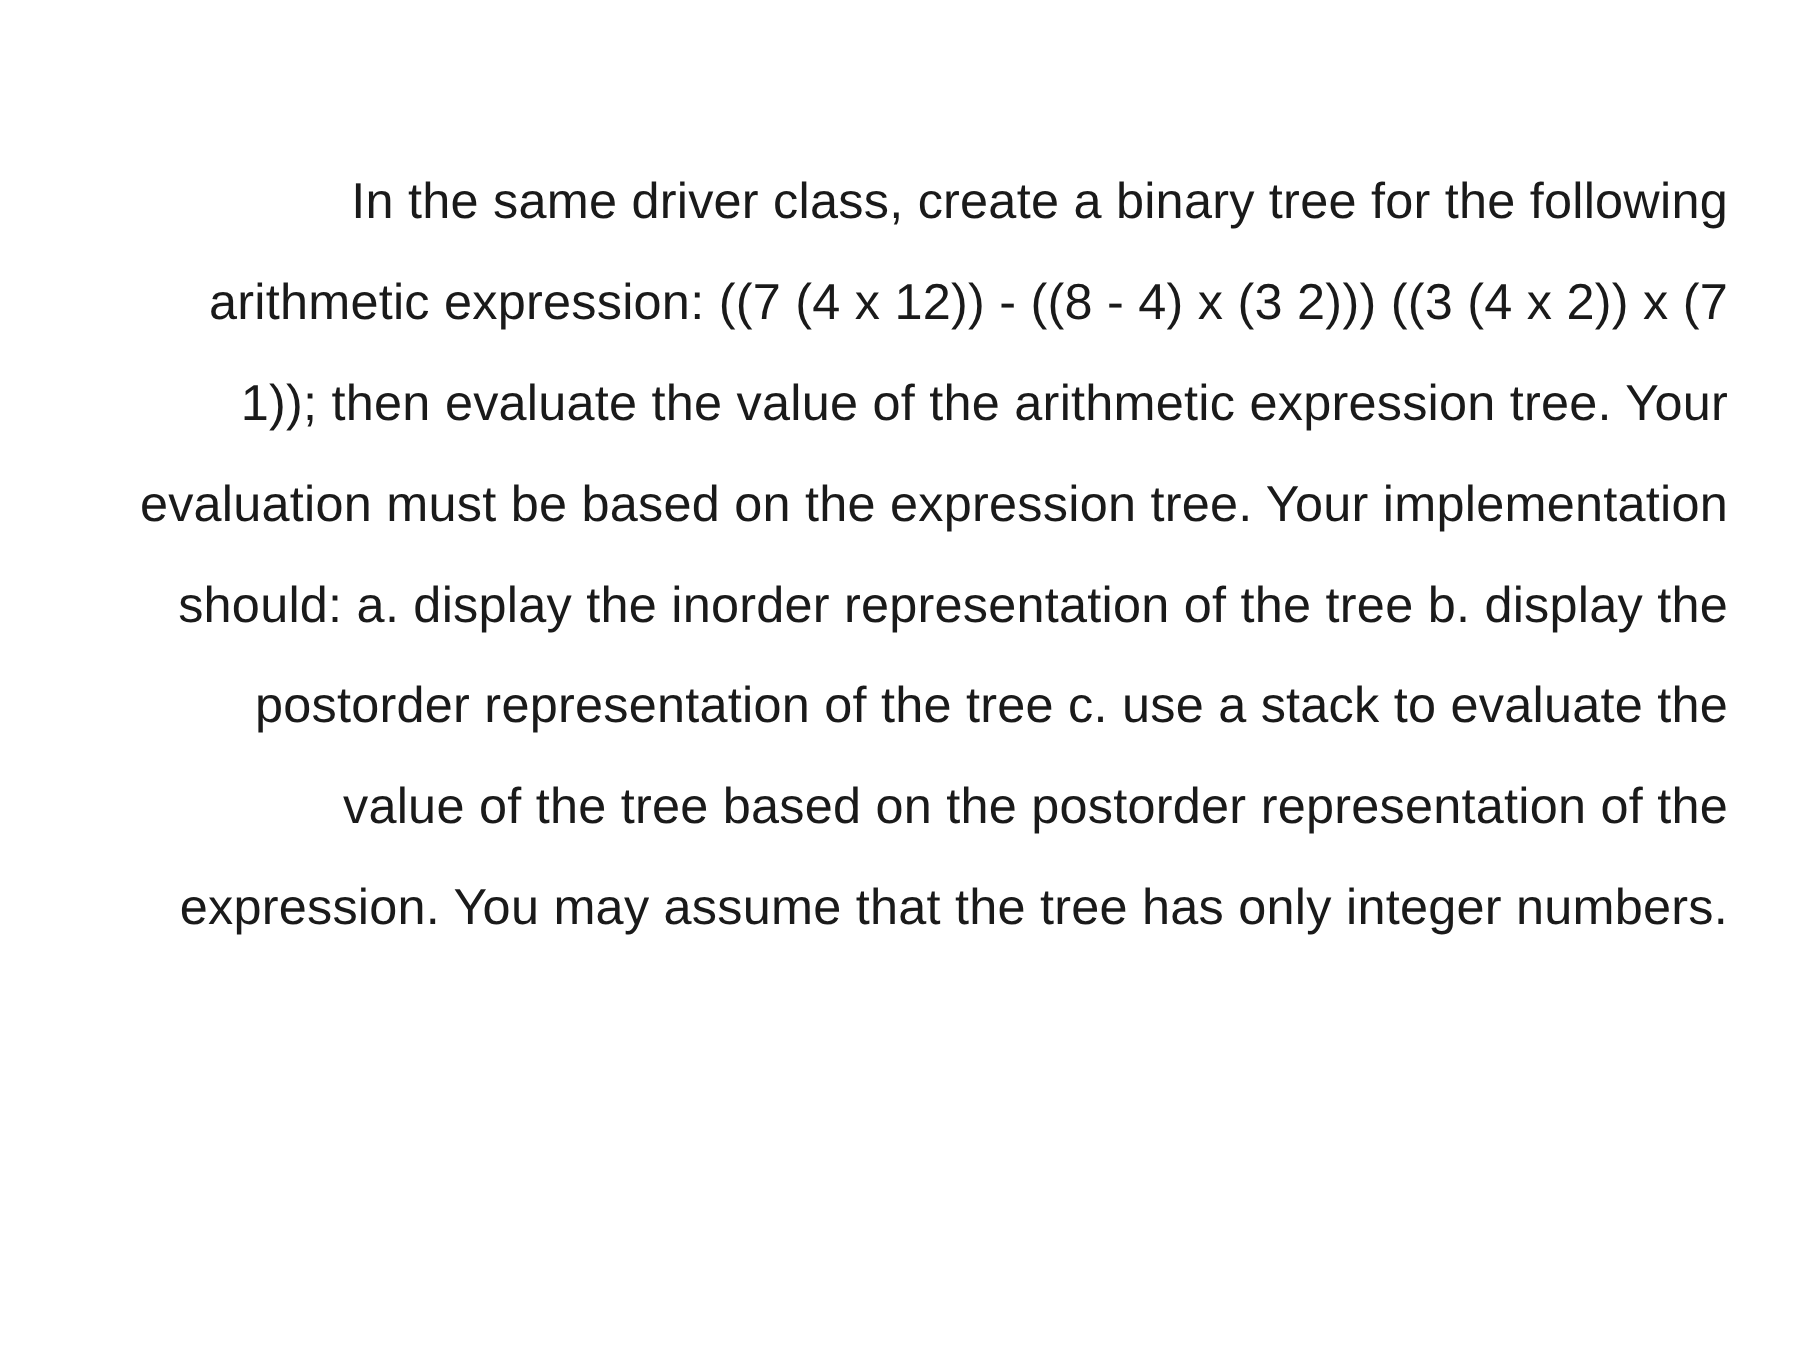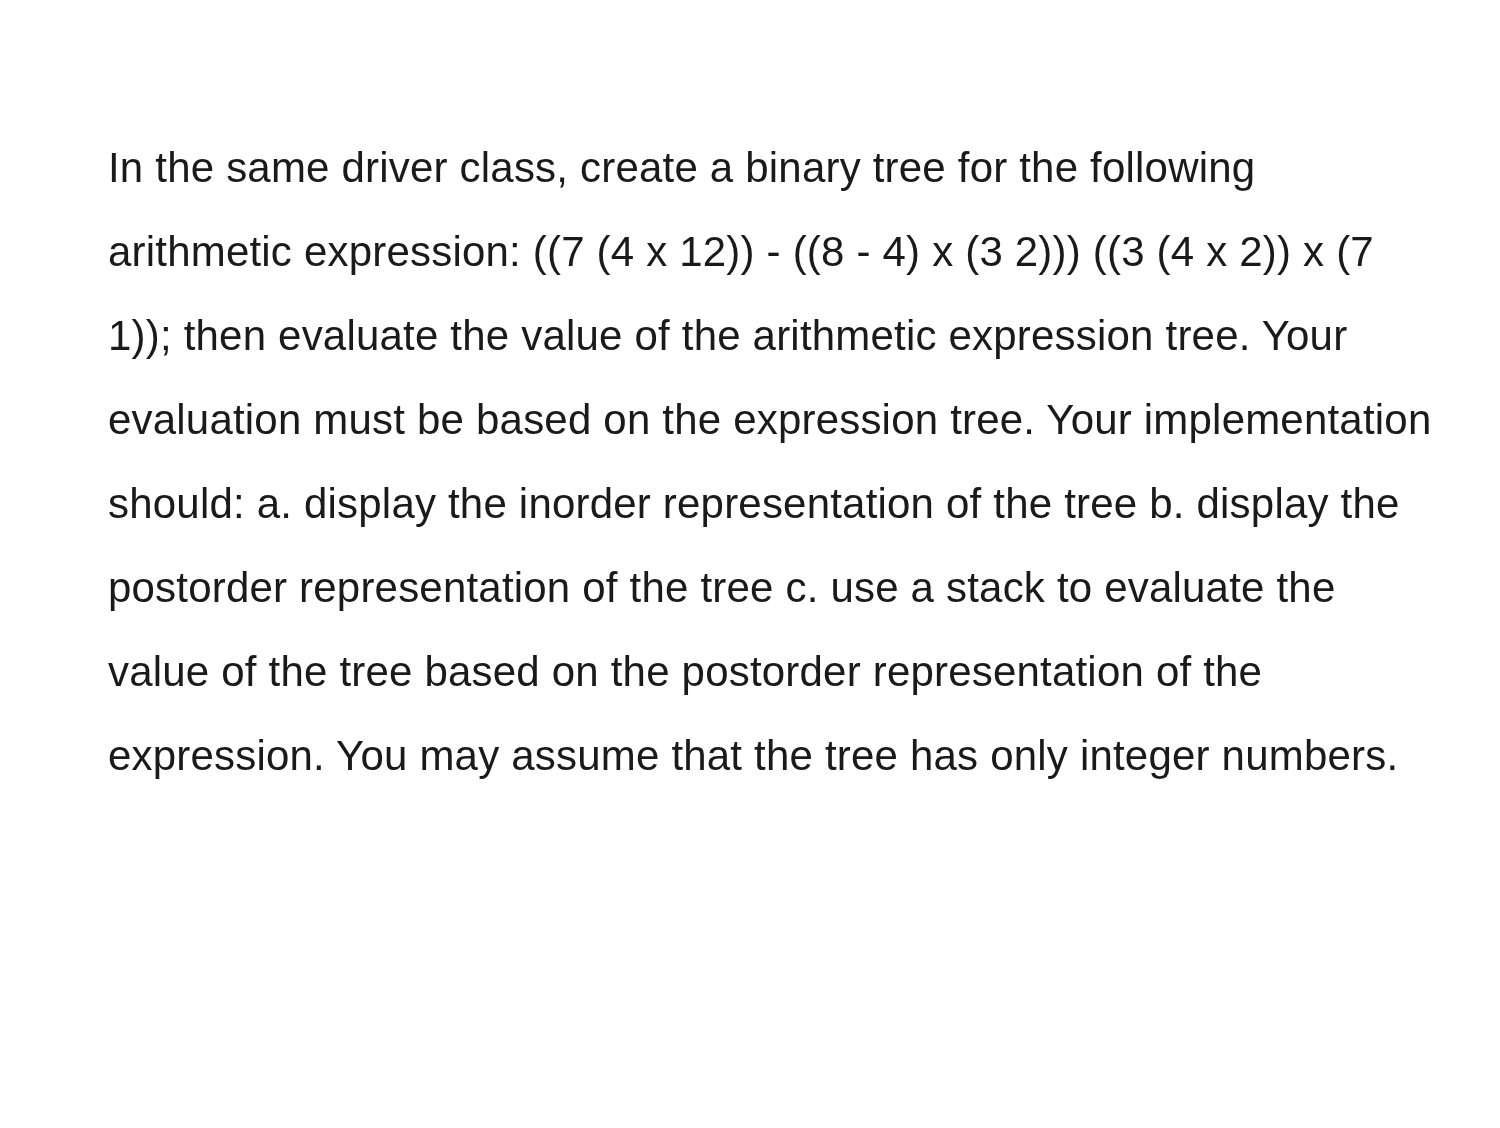--- a/index.html
+++ b/index.html
@@ -1,18 +1,19 @@
 <!DOCTYPE html>
 <html><head>
 <meta charset="utf-8">
 <style>
   * {
     margin: 12px;
     padding: 0;
     box-sizing: border-box;
+    text-align: right;
   }
   body {
     width: 1500px;
     height: 1128px;
     background: #ffffff;
     font-family: -apple-system, BlinkMacSystemFont, "Segoe UI", Helvetica, Arial, sans-serif;
     padding: 90px 60px 60px 60px;
   }
   .content {
     font-size: 42px;

